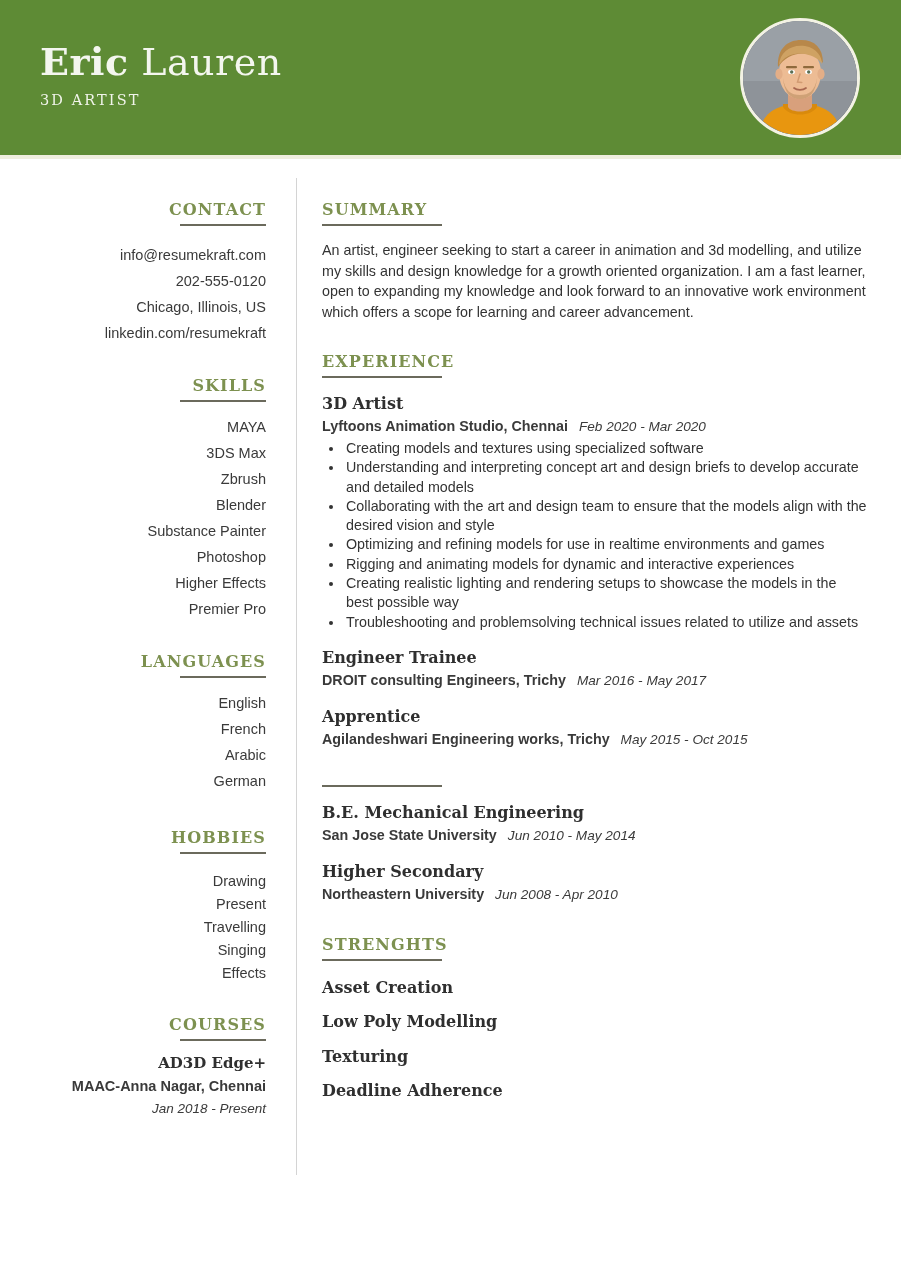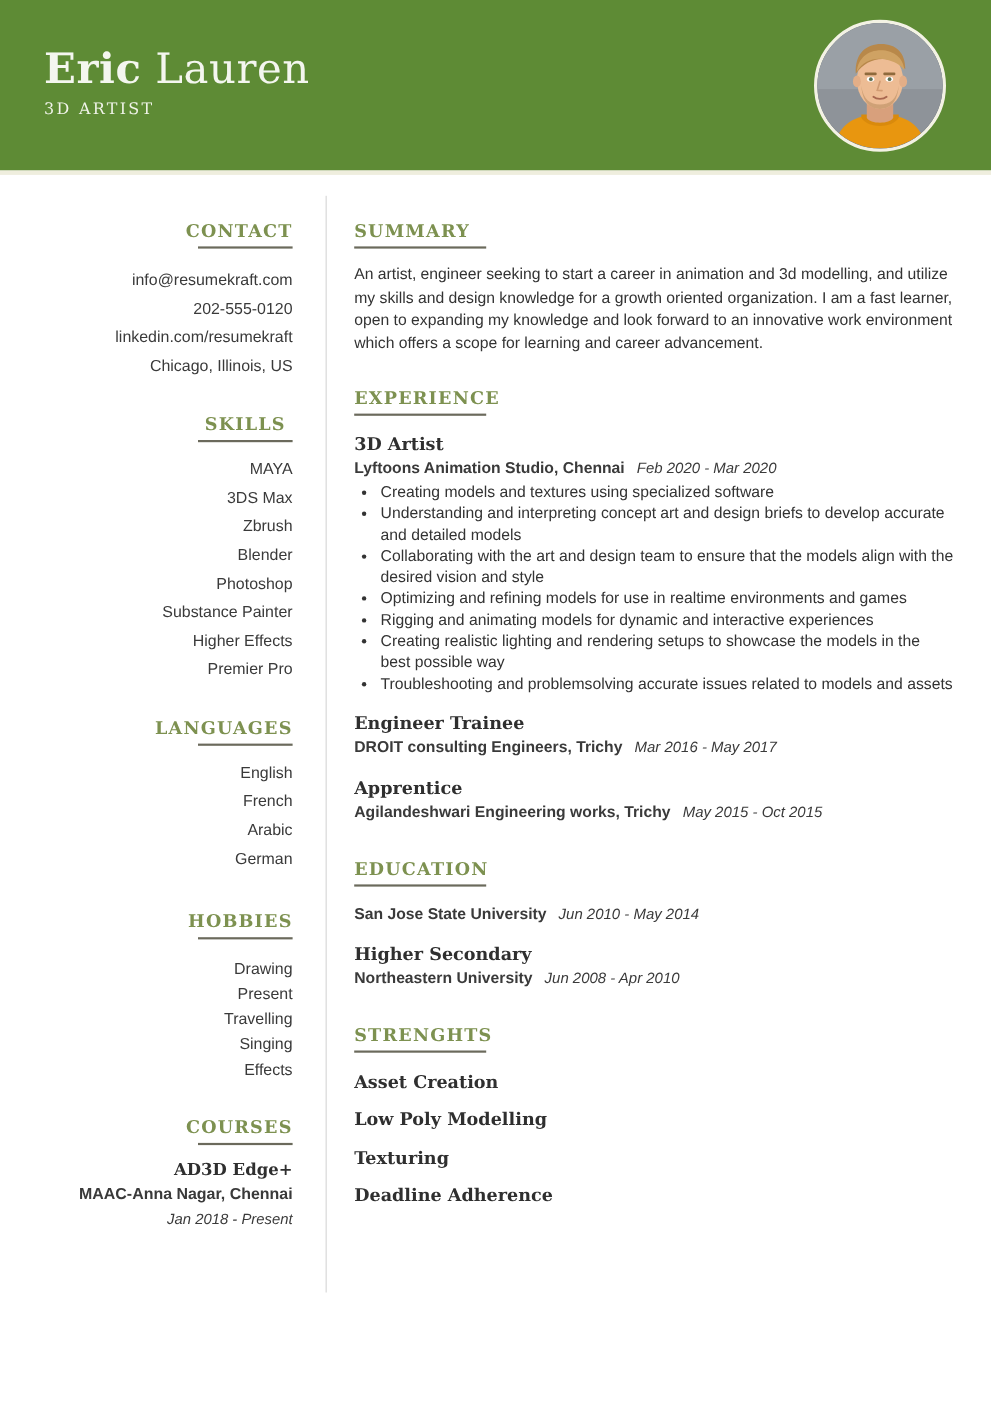--- a/index.html
+++ b/index.html
@@ -129,21 +129,21 @@
     height: 2px;
     background: #6b6a5c;
     margin-top: 5px;
   }
   .left-col .sec-rule {
     width: 86px;
     margin-left: auto;
   }
   .left-col .sec-block {
     display: inline-block;
-    text-align: center;
+    text-align: right;
   }
   .right-col .sec-rule {
     width: 120px;
   }
 
   
   .l-item {
     font-size: 14.5px;
     line-height: 26px;
     color: #3a3a3a;
@@ -296,38 +296,38 @@
   <div class="left-col">
 
     <div>
       <div class="sec-block">
         <div class="sec-head">CONTACT</div>
         <div class="sec-rule"></div>
       </div>
       <div class="sp-16"></div>
       <div class="l-item">info@resumekraft.com</div>
       <div class="l-item">202-555-0120</div>
+      <div class="l-item">Chicago, Illinois, US</div>
       <div class="l-item">linkedin.com/resumekraft</div>
-      <div class="l-item">Chicago, Illinois, US</div>
     </div>
 
     <div class="sp-30"></div>
 
     <div>
       <div class="sec-block">
         <div class="sec-head">SKILLS</div>
         <div class="sec-rule"></div>
       </div>
       <div class="sp-12"></div>
       <div class="l-item">MAYA</div>
       <div class="l-item">3DS Max</div>
       <div class="l-item">Zbrush</div>
       <div class="l-item">Blender</div>
+      <div class="l-item">Substance Painter</div>
       <div class="l-item">Photoshop</div>
-      <div class="l-item">Substance Painter</div>
       <div class="l-item">Higher Effects</div>
       <div class="l-item">Premier Pro</div>
     </div>
 
     <div class="sp-30"></div>
 
     <div>
       <div class="sec-block">
         <div class="sec-head">LANGUAGES</div>
         <div class="sec-rule"></div>
@@ -390,21 +390,21 @@
         <div class="job-meta">
           <span class="job-org">Lyftoons Animation Studio, Chennai</span><span class="job-date">Feb 2020 - Mar 2020</span>
         </div>
         <ul class="bullets">
           <li>Creating models and textures using specialized software</li>
           <li>Understanding and interpreting concept art and design briefs to develop accurate and detailed models</li>
           <li>Collaborating with the art and design team to ensure that the models align with the desired vision and style</li>
           <li>Optimizing and refining models for use in realtime environments and games</li>
           <li>Rigging and animating models for dynamic and interactive experiences</li>
           <li>Creating realistic lighting and rendering setups to showcase the models in the best possible way</li>
-          <li>Troubleshooting and problemsolving accurate issues related to models and assets</li>
+          <li>Troubleshooting and problemsolving technical issues related to utilize and assets</li>
         </ul>
       </div>
 
       <div class="job">
         <div class="job-title">Engineer Trainee</div>
         <div class="job-meta">
           <span class="job-org">DROIT consulting Engineers, Trichy</span><span class="job-date">Mar 2016 - May 2017</span>
         </div>
       </div>
 
@@ -412,24 +412,24 @@
         <div class="job-title">Apprentice</div>
         <div class="job-meta">
           <span class="job-org">Agilandeshwari Engineering works, Trichy</span><span class="job-date">May 2015 - Oct 2015</span>
         </div>
       </div>
     </div>
 
     <div class="sp-30"></div>
 
     <div>
-      <div class="sec-head">EDUCATION</div>
       <div class="sec-rule"></div>
 
       <div class="job">
+        <div class="job-title">B.E. Mechanical Engineering</div>
         <div class="job-meta">
           <span class="job-org">San Jose State University</span><span class="job-date">Jun 2010 - May 2014</span>
         </div>
       </div>
 
       <div class="job">
         <div class="job-title">Higher Secondary</div>
         <div class="job-meta">
           <span class="job-org">Northeastern University</span><span class="job-date">Jun 2008 - Apr 2010</span>
         </div>

